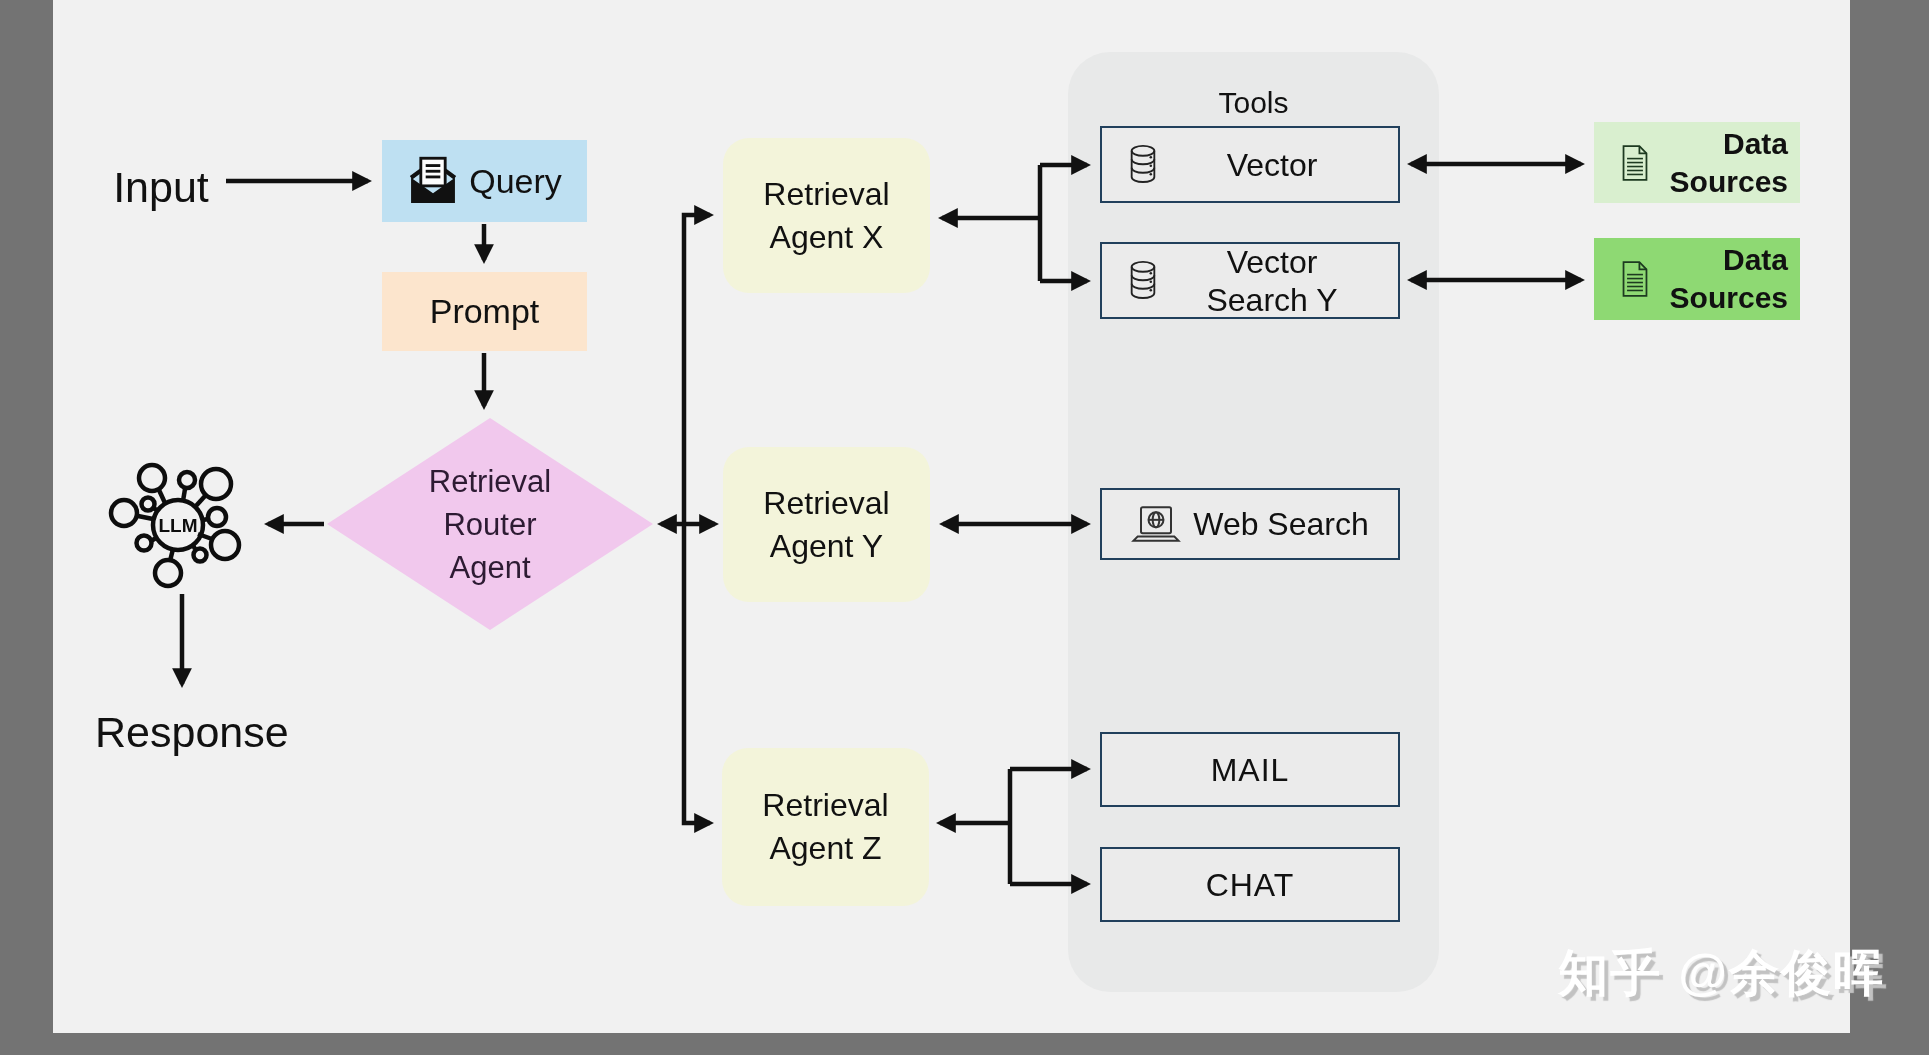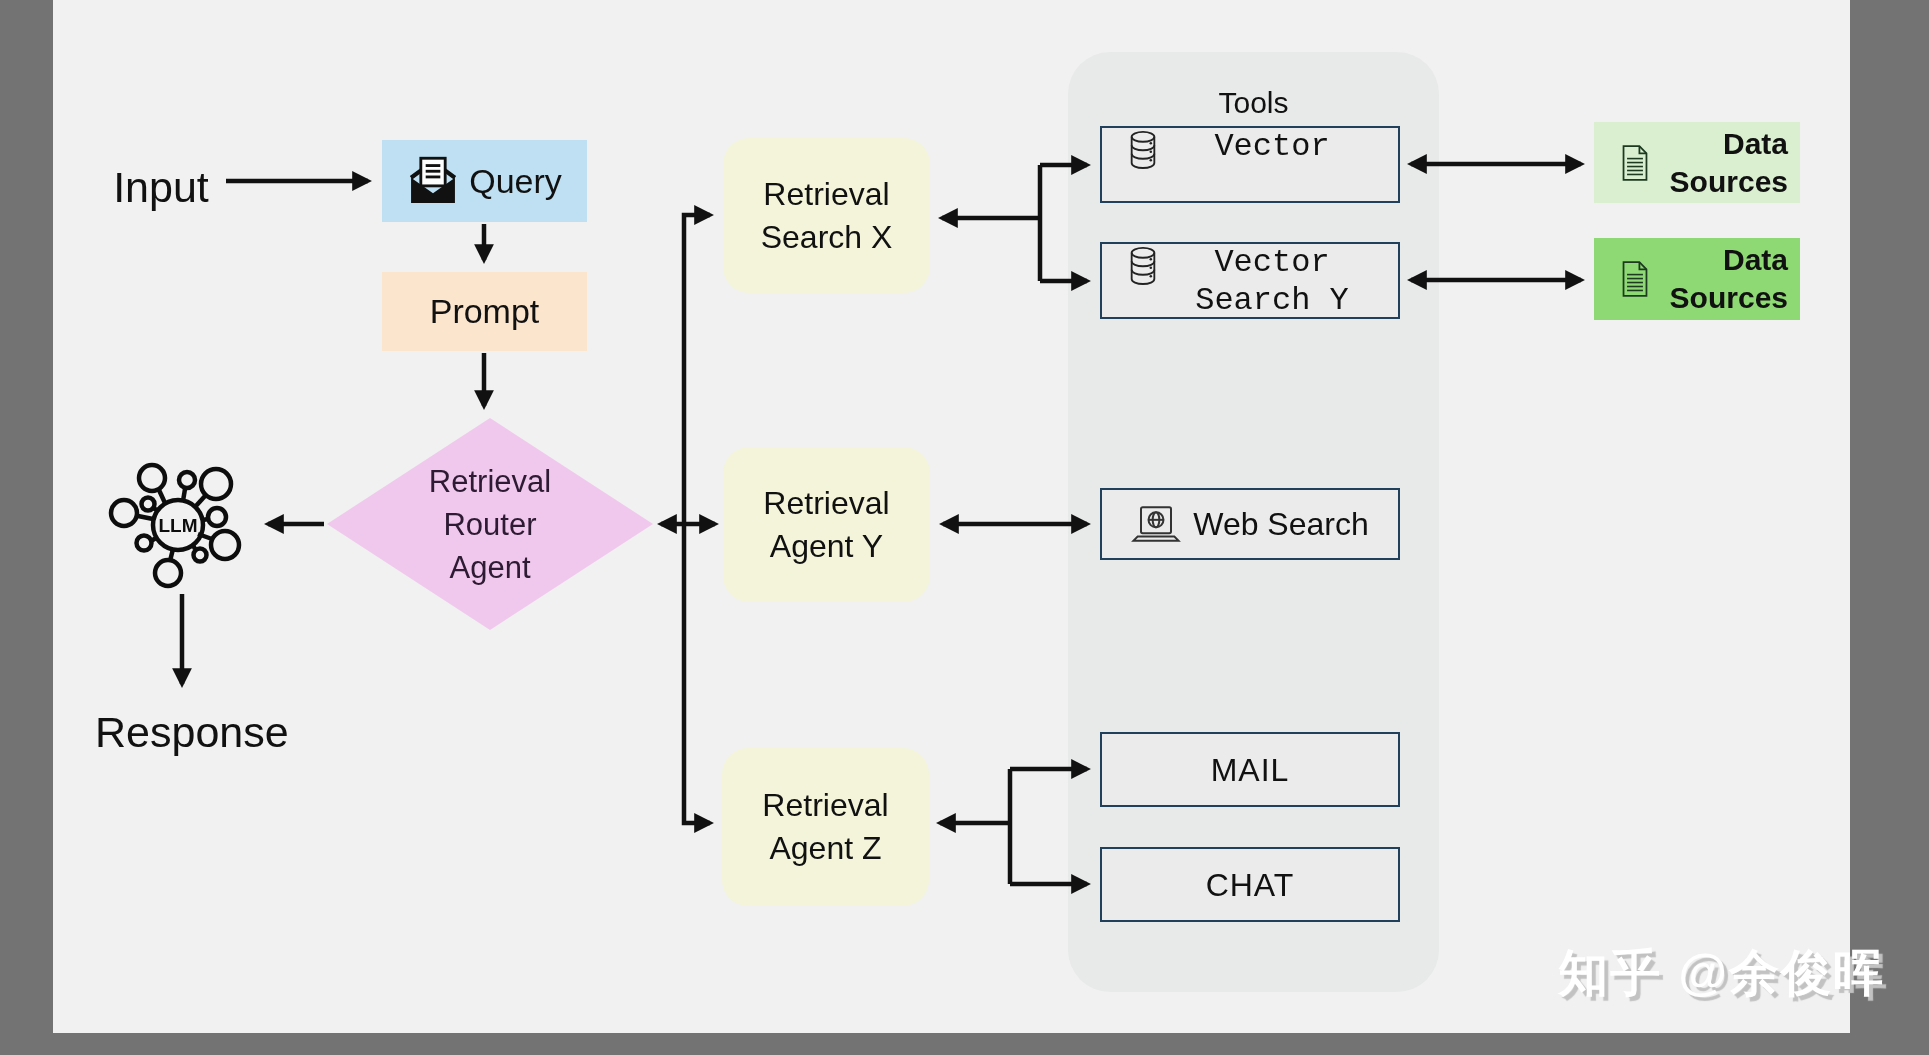--- a/index.html
+++ b/index.html
@@ -15,21 +15,21 @@
            clip-path:polygon(50% 0,100% 50%,50% 100%,0 50%);
            display:flex;align-items:center;justify-content:center;}
   .diamond .txt{font-size:31px;line-height:43px;color:#2d1b33;text-align:center;}
   .agent{width:207px;height:155px;background:#f3f4da;border-radius:26px;font-size:32px;line-height:43px;}
   .agent-x{left:723px;top:138px;} .agent-y{left:723px;top:447px;} .agent-z{left:722px;top:748px;height:158px;}
   .tools-container{left:1068px;top:52px;width:371px;height:940px;background:#e8e9e9;border-radius:42px;}
   .tools-title{left:1068px;top:86px;width:371px;font-size:30px;text-align:center;}
   .toolbox{left:1100px;width:300px;background:#ebebeb;border:2.5px solid #21405c;font-size:32px;line-height:38px;}
   .vsx{top:126px;height:77px;} .vsy{top:242px;height:77px;}
   .web{top:488px;height:72px;gap:12px;} .mail{top:732px;height:75px;letter-spacing:1px;} .chat{top:847px;height:75px;letter-spacing:1px;}
-  .tool-flex{display:flex;align-items:flex-start;font-family:Liberation Mono, monospace;}
+  .tool-flex{display:flex;align-items:center;}
   .tool-flex .ticon{margin-left:24px;flex:0 0 auto;}
   .tool-flex .ttxt{flex:1;text-align:center;margin-right:14px;}
   .ds{width:206px;background:#d9efcf;font-size:30px;line-height:38px;display:flex;align-items:center;}
   .ds1{left:1594px;top:122px;height:81px;} .ds2{left:1594px;top:238px;height:82px;background:#8ed973;}
   .ds .dicon{margin-left:26px;flex:0 0 auto;}
   .ds .dtxt{flex:1;text-align:right;margin-right:12px;font-weight:bold;}
   .resp{left:95px;top:708px;width:175px;}
   .inp{left:95px;top:163px;width:132px;}
   .llm-wrap{left:106px;top:453px;width:144px;height:144px;}
   .watermark{right:44px;top:940px;font-size:50px;font-weight:bold;color:#ffffff;
@@ -129,21 +129,21 @@
       </g>
       <text x="0" y="7" text-anchor="middle" font-size="19" font-weight="bold" fill="#0d0d0d">LLM</text>
     </svg>
   </div>
 
   <div class="abs lbl resp">Response</div>
 
   <div class="abs node agent agent-x">
     <div>
       <span style="display:block">Retrieval</span>
-      <span style="display:block">Search X</span>
+      <span style="display:block">Agent X</span>
     </div>
   </div>
   <div class="abs node agent agent-y">
     <div>
       <span style="display:block">Retrieval</span>
       <span style="display:block">Agent Y</span>
     </div>
   </div>
   <div class="abs node agent agent-z">
     <div>

